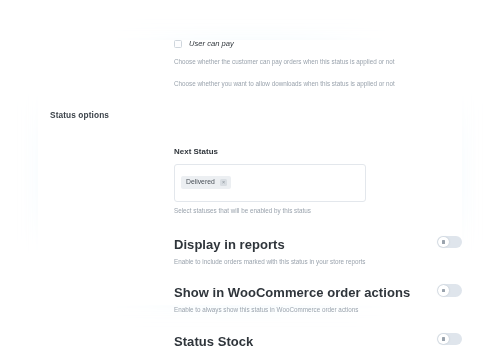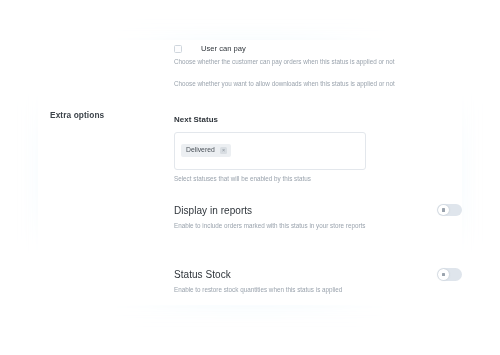--- a/index.html
+++ b/index.html
@@ -54,23 +54,24 @@
   
   #content-col {
     position: absolute;
     left: 136px;
     top: 0px;
     width: 288px;
   }
 
   .checkbox-row {
     display: flex;
-    align-items: flex-end;
-    gap: 19px;
+    align-items: flex-start;
+    gap: 7px;
     height: 13px;
+    font-style: italic;
   }
   .cb {
     width: 8px;
     height: 8px;
     min-width: 8px;
     border: 1px solid #cfd6dd;
     border-radius: 1.5px;
     background: #fdfdfe;
   }
   .cb-label {
@@ -84,20 +85,21 @@
     line-height: 1.2;
     margin-top: 5px;
     margin-bottom: 0;
   }
 
   .field-title {
     font-size: 7.9px;
     font-weight: bold;
     color: #2f353b;
     letter-spacing: 0.05px;
+    margin-top: 32px;
   }
 
   #next-status-box {
     margin-top: 8px;
     width: 192px;
     height: 38px;
     border: 1px solid #e3e7ec;
     border-radius: 3px;
     background: #ffffff;
     padding: 5px 6px;
@@ -127,22 +129,22 @@
     color: #8a929a;
     line-height: 1;
   }
 
   
   .setting-row {
     position: relative;
     width: 288px;
   }
   .setting-title {
-    font-size: 10px;
-    font-weight: normal;
+    font-size: 13px;
+    font-weight: bold;
     color: #2f353b;
     letter-spacing: 0.05px;
   }
   .setting-help {
     font-size: 6.3px;
     color: #9aa3ad;
     margin-top: 6px;
     line-height: 1.2;
   }
   .toggle {
@@ -178,21 +180,21 @@
   .spacer-22 { height: 22px; }
   .spacer-20 { height: 20px; }
 </style>
 </head>
 <body>
 
 <div id="glow-layer"></div>
 
 <div id="card">
 
-  <div id="section-label">Extra options</div>
+  <div id="section-label">Status options</div>
 
   <div id="content-col">
 
     <div class="checkbox-row">
       <span class="cb"></span>
       <span class="cb-label">User can pay</span>
     </div>
     <div class="helper">Choose whether the customer can pay orders when this status is applied or not</div>
 
     <div style="height:9px"></div>
@@ -218,20 +220,29 @@
       <div class="toggle">
         <span class="toggle-knob">
           <span class="toggle-knob-mark"></span>
         </span>
       </div>
       <div class="setting-help">Enable to include orders marked with this status in your store reports</div>
     </div>
 
     <div class="spacer-20"></div>
 
+    <div class="setting-row">
+      <div class="setting-title">Show in WooCommerce order actions</div>
+      <div class="toggle">
+        <span class="toggle-knob">
+          <span class="toggle-knob-mark"></span>
+        </span>
+      </div>
+      <div class="setting-help">Enable to always show this status in WooCommerce order actions</div>
+    </div>
 
     <div class="spacer-20"></div>
 
     <div class="setting-row">
       <div class="setting-title">Status Stock</div>
       <div class="toggle">
         <span class="toggle-knob">
           <span class="toggle-knob-mark"></span>
         </span>
       </div>

